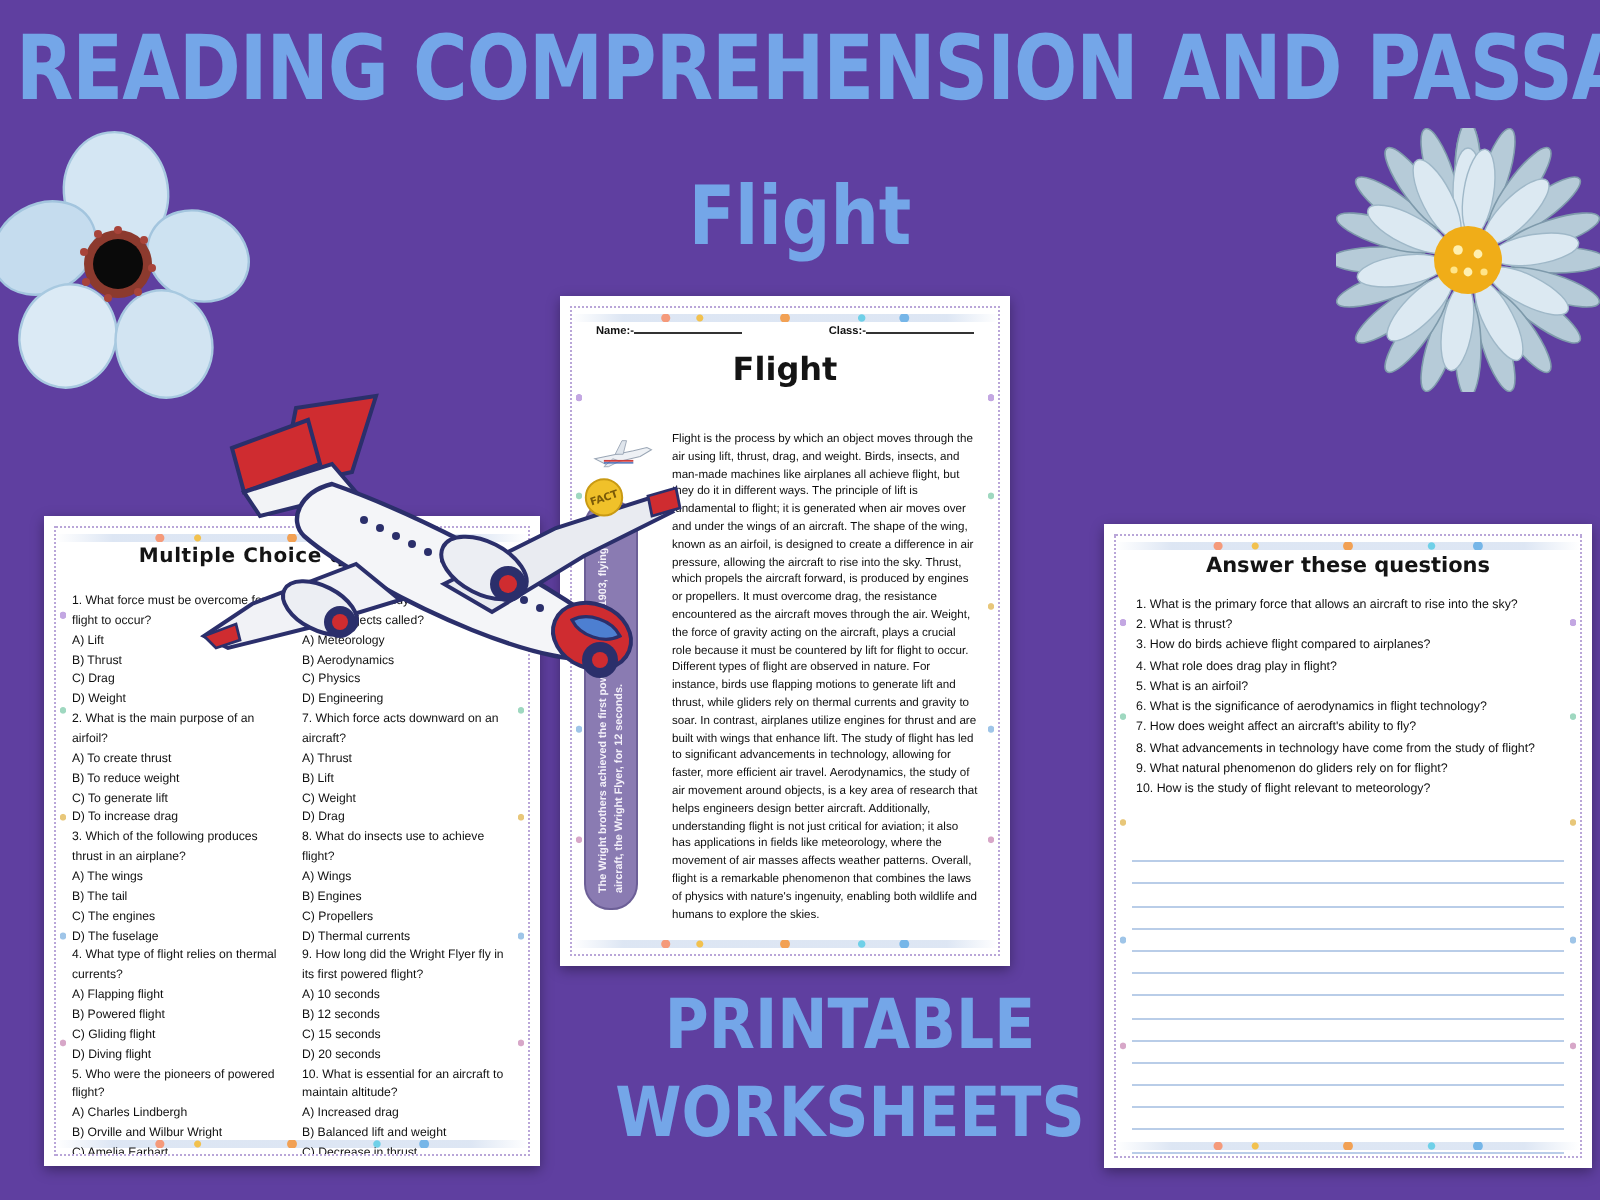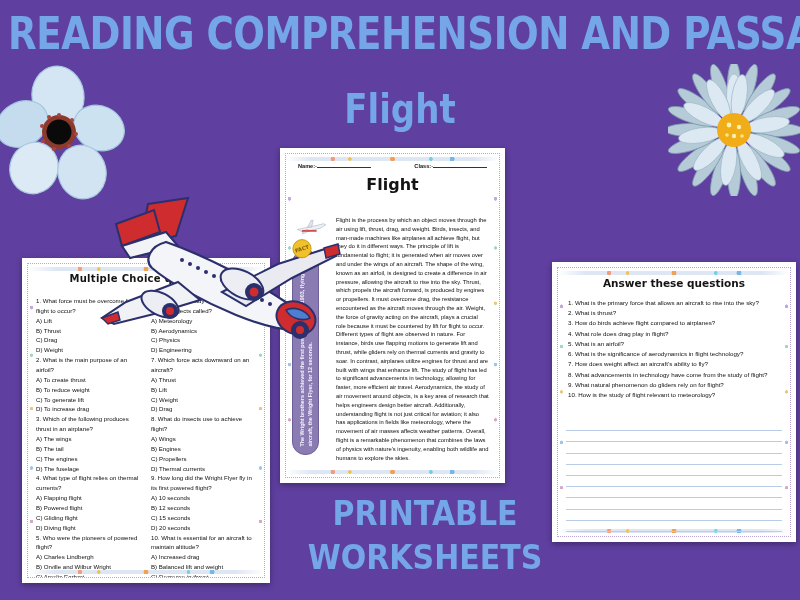--- a/index.html
+++ b/index.html
@@ -142,21 +142,21 @@
     transform: translate(-50%,-50%) rotate(-90deg);
     font-size: 5.4px; line-height: 1.5; color: #f4f1fa;
     text-align: left; font-weight: 600;
     padding-left: 4px;
   }
   .plane-mini {
     position: absolute; left: 8px; top: 60px; width: 34px; height: 24px;
   }
 
   
-  #sheet-answers { left: 552px; top: 262px; width: 244px; height: 280px; }
+  #sheet-answers { left: 552px; top: 262px; width: 244px; height: 322px; }
   #sheet-answers .sheet-title { font-size: 10.5px; margin-top: 9px; }
   .ans-list {
     position: absolute; left: 10px; right: 10px; top: 30px;
     font-size: 6.2px; line-height: 1.65; color: #101010;
   }
   .ans-lines {
     position: absolute; left: 8px; right: 8px; top: 152px; bottom: 12px;
   }
   .ans-lines .rule {
     height: 11.2px;

